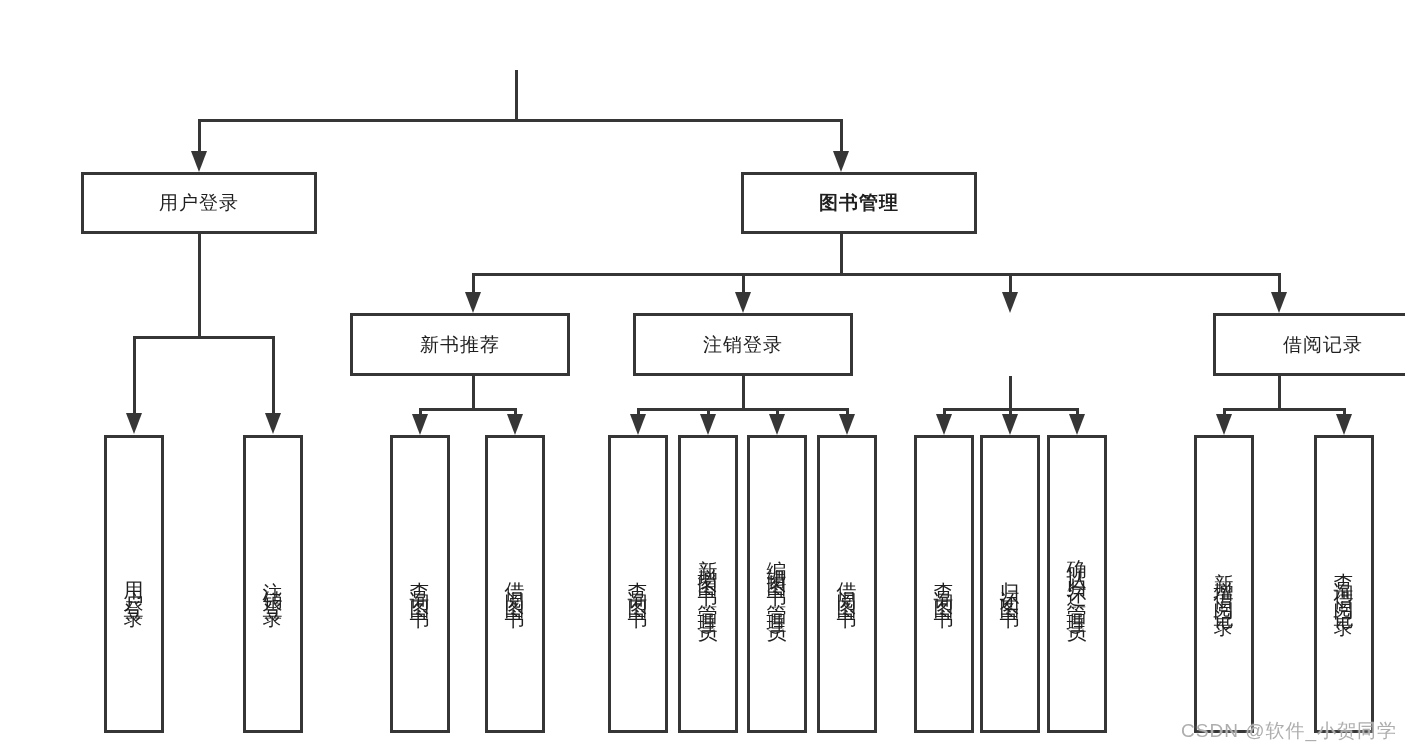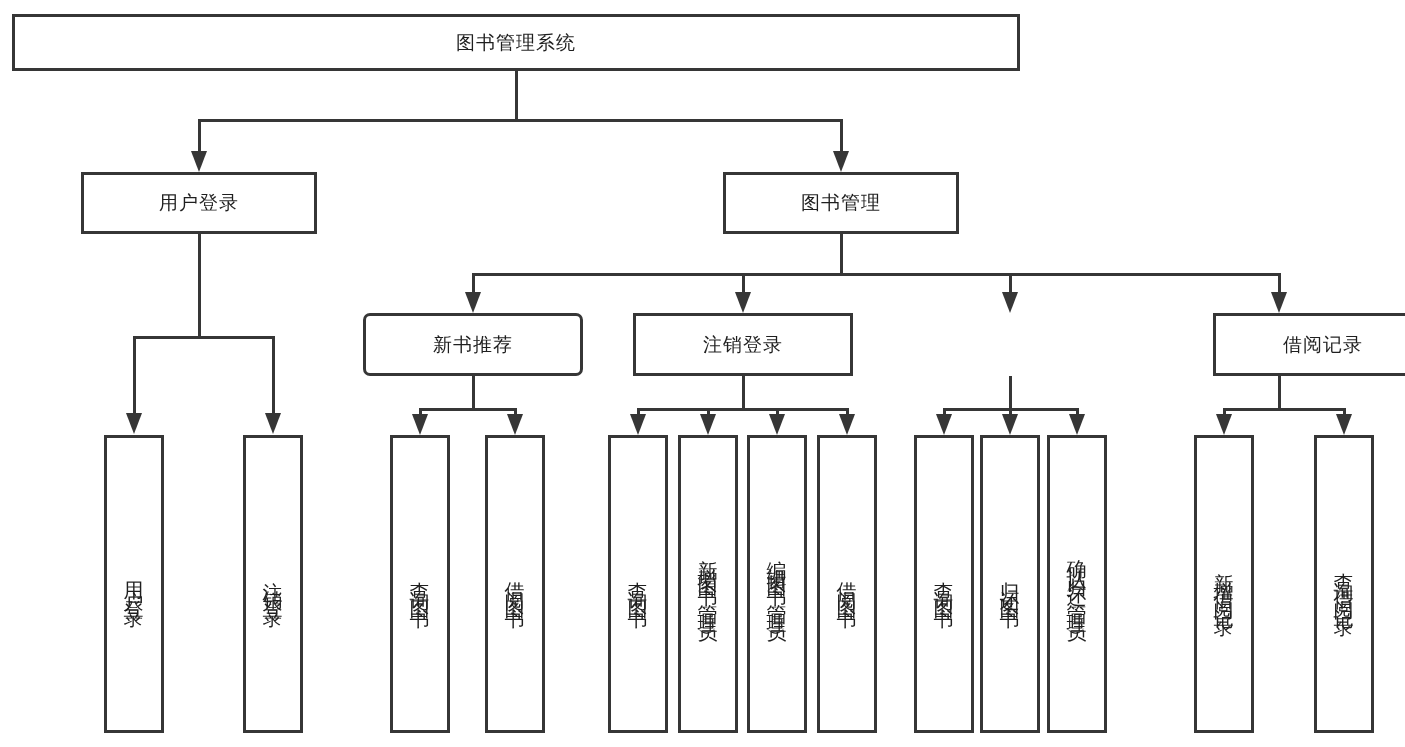--- a/index.html
+++ b/index.html
@@ -52,32 +52,29 @@
     color: #aeaeae;
     letter-spacing: 1px;
     text-shadow: 0 0 2px #ffffff;
   }
 </style>
 </head>
 <body>
 
 <div id="canvas">
 
-  <div class="box root hbox">
-    <span>图书管理系统</span>
-  </div>
 
   <div class="box lvl2 hbox" style="left:81px;">
     <span>用户登录</span>
   </div>
-  <div class="box lvl2 hbox" style="left:723px;">
+  <div class="box lvl2 hbox" style="left:741px;font-weight:bold;">
     <span>图书管理</span>
   </div>
 
-  <div class="box lvl3 hbox" style="left:363px;border-radius:7px;">
+  <div class="box lvl3 hbox" style="left:350px;">
     <span>新书推荐</span>
   </div>
   <div class="box lvl3 hbox" style="left:633px;">
     <span>注销登录</span>
   </div>
   <div class="box lvl3 hbox" style="left:1169px;margin-left:44px;">
     <span>借阅记录</span>
   </div>
 
   <div class="box leaf" style="left:104px;">
@@ -186,14 +183,15 @@
 
   <div>
     <div class="vline" style="left:1278px;top:376px;height:34px;"></div>
     <div class="hline" style="left:1223px;top:408px;width:121px;"></div>
     <div class="vline" style="left:1223px;top:408px;height:8px;"></div>
     <div class="tri" style="left:1216px;top:414px;"></div>
     <div class="vline" style="left:1343px;top:408px;height:8px;"></div>
     <div class="tri" style="left:1336px;top:414px;"></div>
   </div>
 
+  <div class="watermark">CSDN @软件_小贺同学</div>
 
 </div>
 
 </body></html>

